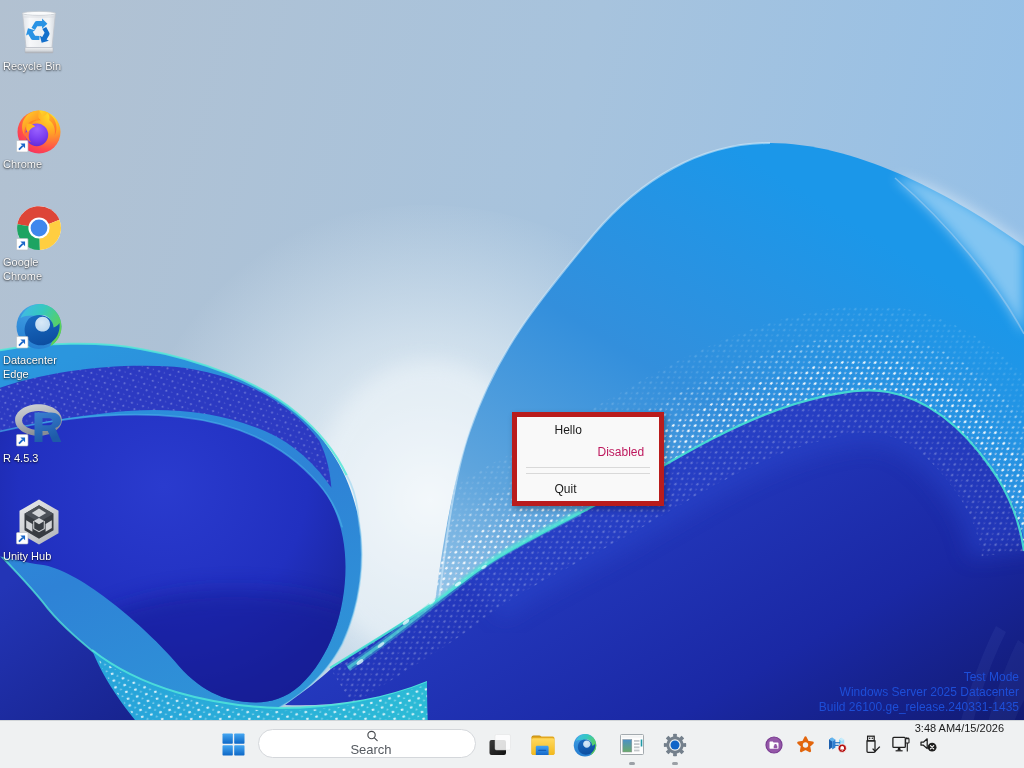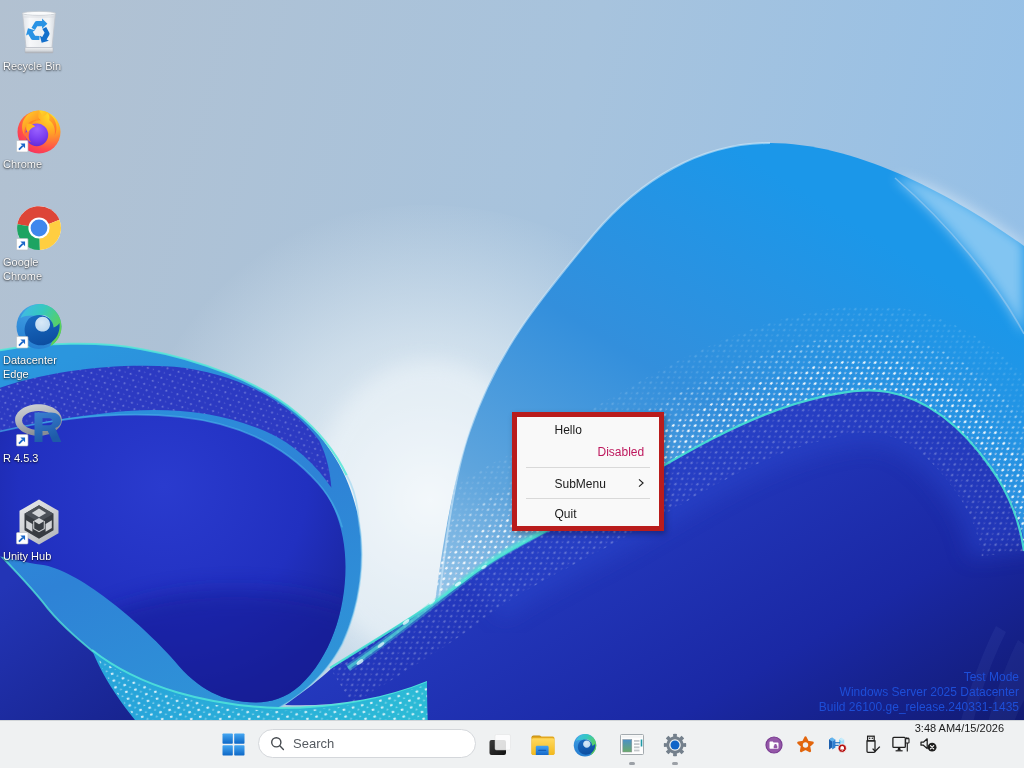--- a/index.html
+++ b/index.html
@@ -36,21 +36,21 @@
 
   
   #taskbar {
     position:absolute; left:0; top:721px; width:1024px; height:47px;
     background:#eff1f2; border-top:1px solid rgba(120,130,140,0.25); z-index:50; box-sizing:content-box; margin-top:-1px;
   }
   .tb-btn { position:absolute; top:0; height:47px; display:flex; align-items:center; justify-content:center; }
   #search-box {
     position:absolute; left:258px; top:729px; width:218px; height:29px;
     background:#fff; border:1px solid #d4d7db; border-radius:15px;
-    display:flex; align-items:center; z-index:51;
+    display:flex; align-items:center; z-index:51;flex-direction:column;
   }
   #search-box .mag { margin-left:11px; }
   #search-box .stext { margin-left:8px; font-size:13px; color:#555a60; }
   .run-dot { position:absolute; bottom:3px; left:50%; transform:translateX(-50%); width:6px; height:3px; border-radius:2px; background:#9ba0a6; }
 
   .tray-icon { position:absolute; top:0; height:47px; display:flex; align-items:center; justify-content:center; }
   #clock { position:absolute; right:20px; top:721px; z-index:52; height:47px; display:flex; flex-direction:row; justify-content:center; text-align:right; font-size:11px; color:#1b1b1b; line-height:14.5px; }
 
   
   #watermark { position:absolute; right:5px; top:670px; text-align:right; color:#1d4ed8; font-size:12px; line-height:15px; z-index:10; }
@@ -402,29 +402,20 @@
 <div id="context-menu">
   <div class="cm-item">
     <span class="chk"></span>
     <span>Hello</span>
   </div>
   <div class="cm-item disabled">
     <span class="chk"></span>
     <span>Disabled</span>
   </div>
   <div class="cm-sep s1"></div>
-  <div class="cm-item">
-    <span class="chk"></span>
-    <span>SubMenu</span>
-    <span class="arrow">
-      <svg width="6" height="9" viewBox="0 0 6 9">
-          <path d="M 1,0.8 L 5.1,4.5 L 1,8.2" fill="none" stroke="#1f1f1f" stroke-width="1.1"></path>
-        </svg>
-    </span>
-  </div>
   <div class="cm-sep s2"></div>
   <div class="cm-item">
     <span class="chk"></span>
     <span>Quit</span>
   </div>
 </div>
 
 <div id="taskbar">
 
   <div class="tb-btn" style="left:211px; width:44px;">

